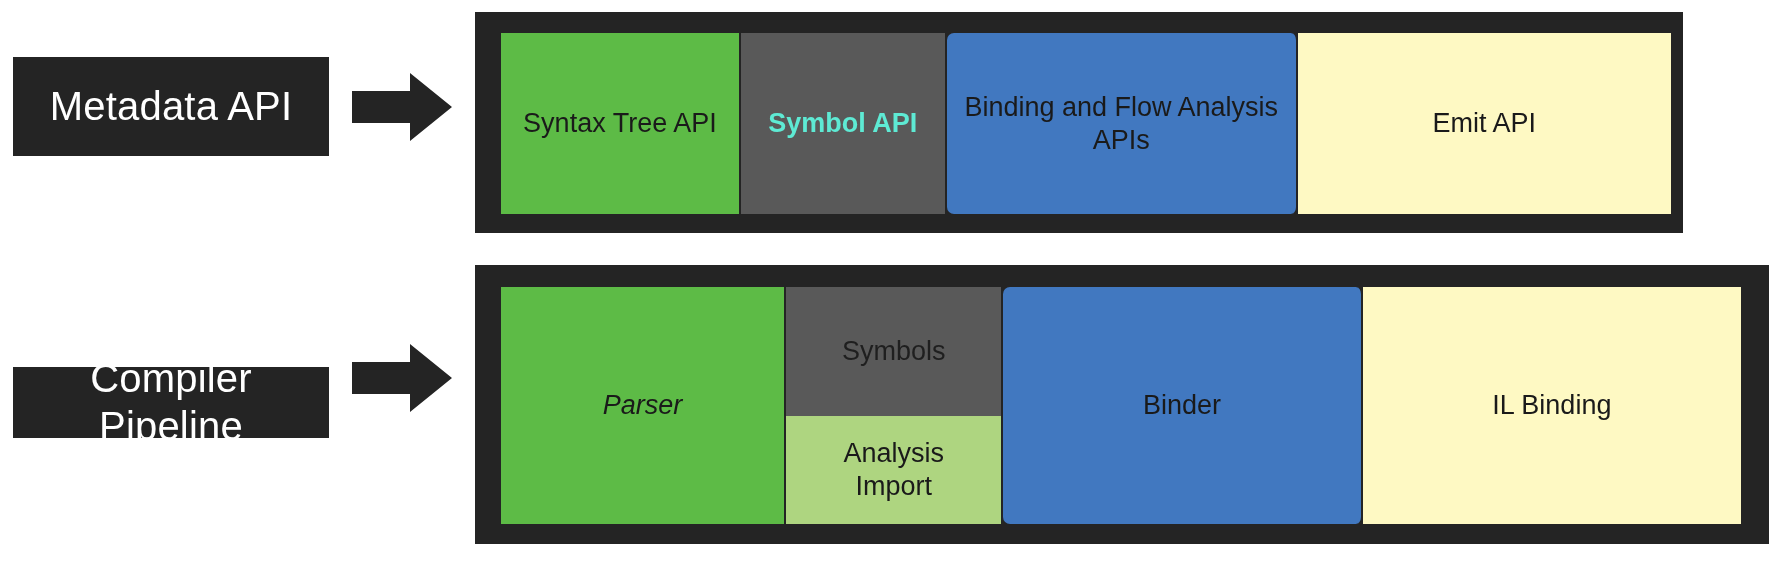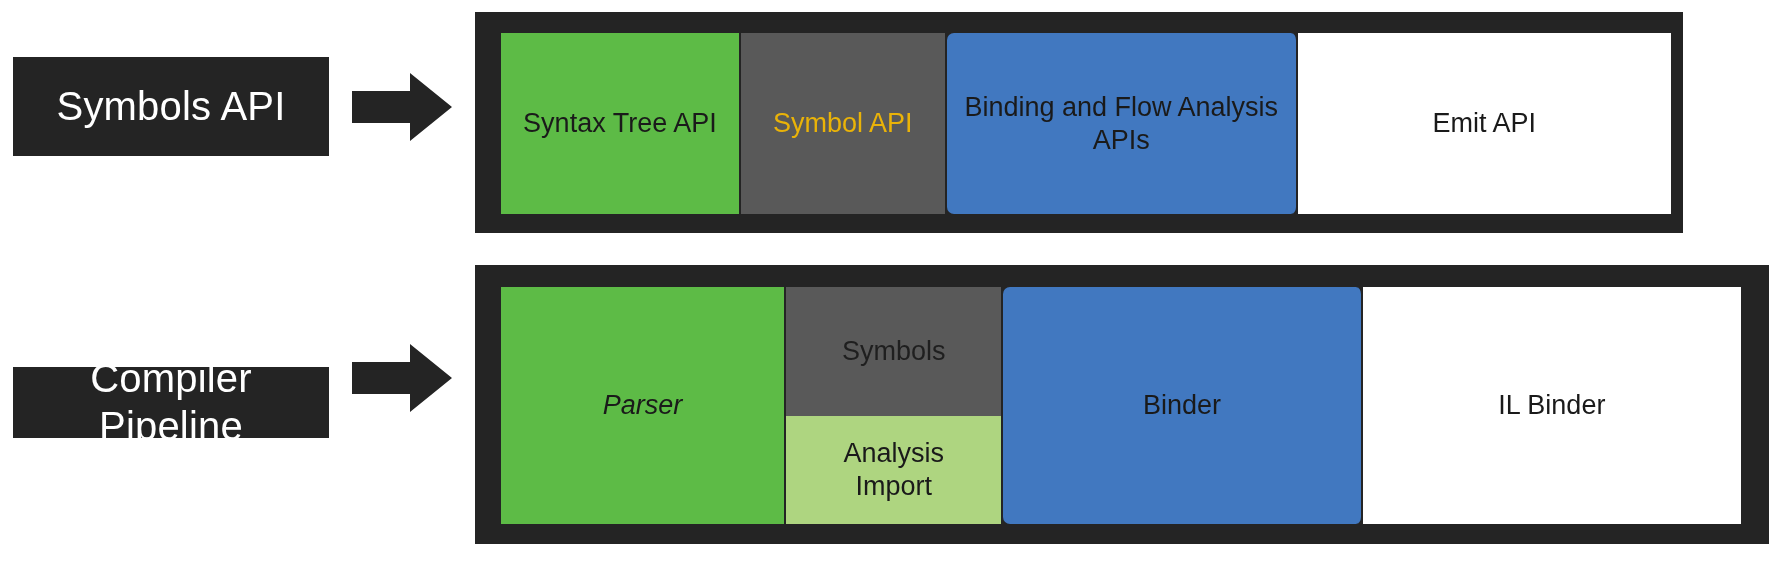--- a/index.html
+++ b/index.html
@@ -98,23 +98,23 @@
     box-sizing: border-box;
     color: #1a1a1a;
     font-size: 27px;
     line-height: 1.2;
     padding: 4px 8px;
     border-right: 2px solid #242424;
   }
   .cell:last-child { border-right: none; }
 
   .c-green  { background: #5DBB46; }
-  .c-gray   { background: #595959; color: #eab308; }
+  .c-gray   { background: #595959; color: #5eead4; font-weight: bold; }
   .c-blue   { background: #4178C0; border-radius: 7px; }
-  .c-lgreen { background: #ffffff; }
+  .c-lgreen { background: #fef9c3; }
 
   
   #cell-syntax-tree-api { width: 20.5%; }
   #cell-symbol-api      { width: 17.6%; }
   #cell-binding-flow    { width: 30.0%; }
   #cell-emit-api        { width: 31.9%; }
 
   
   #cell-parser     { width: 23.0%; font-style: italic; }
   #col-symbols     { width: 17.5%; display: flex; flex-direction: column;
@@ -135,21 +135,21 @@
   }
   #cell-symbols { height: 54.5%; background: #595959; color: #1f1f1f; }
   #cell-metadata-import { height: 45.5%; background: #AED580; }
 </style>
 </head>
 <body>
 
 <div class="stage">
 
   <div class="label-box" id="label-compiler-api">
-    <span class="label-text">Symbols API</span>
+    <span class="label-text">Metadata API</span>
   </div>
 
   <div class="arrow" id="arrow-top">
     <svg viewBox="0 0 100 72" xmlns="http://www.w3.org/2000/svg" aria-hidden="true">
       <polygon points="0,20 58,20 58,2 100,36 58,70 58,52 0,52" fill="#242424"></polygon>
     </svg>
   </div>
 
   <div class="row-container" id="row-api-container">
     <div class="row-inner">
@@ -198,19 +198,19 @@
         <div class="sub-cell" id="cell-metadata-import">
           <span>Analysis Import</span>
         </div>
       </div>
 
       <div class="cell c-blue" id="cell-binder">
         <span>Binder</span>
       </div>
 
       <div class="cell c-lgreen" id="cell-il-emitter">
-        <span>IL Binder</span>
+        <span>IL Binding</span>
       </div>
 
     </div>
   </div>
 
 </div>
 
 </body></html>

